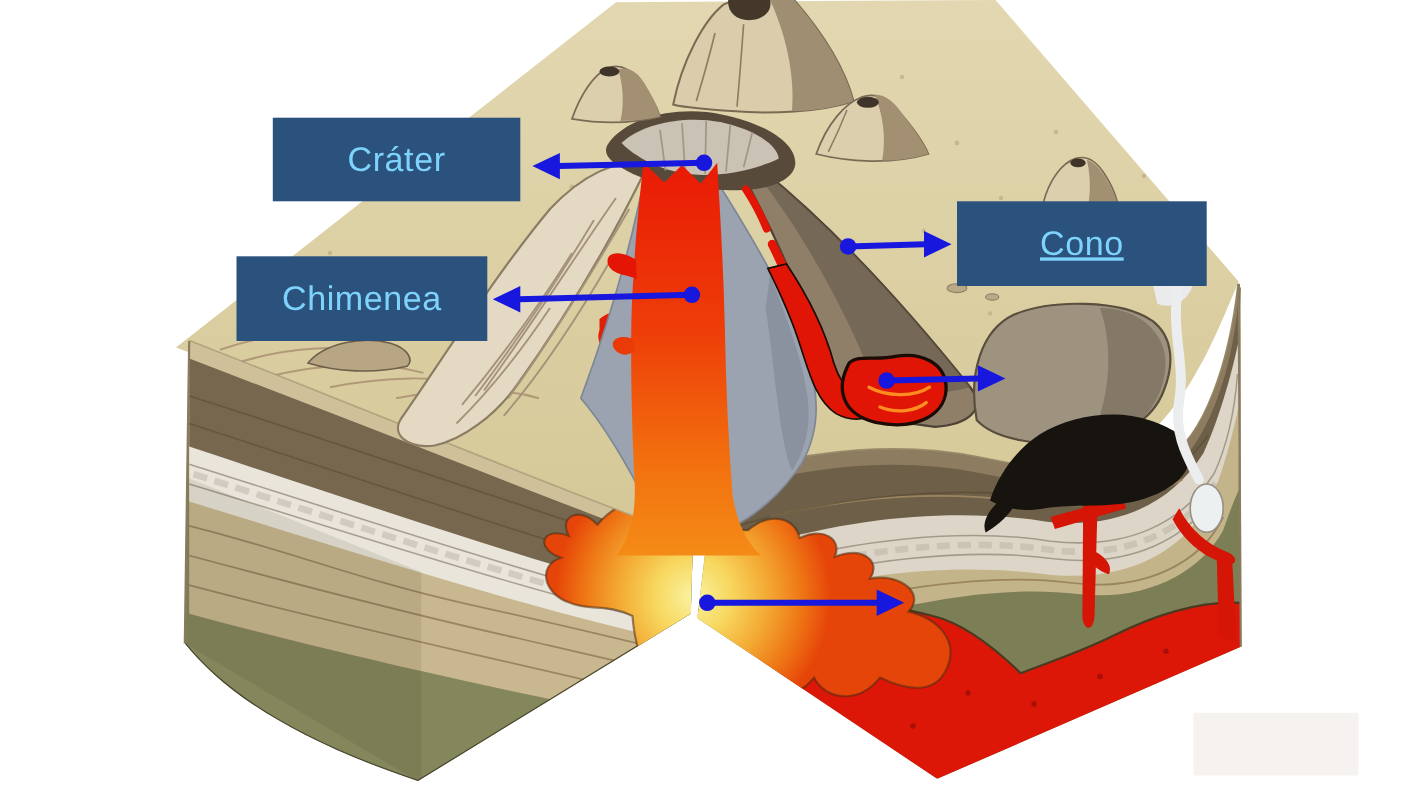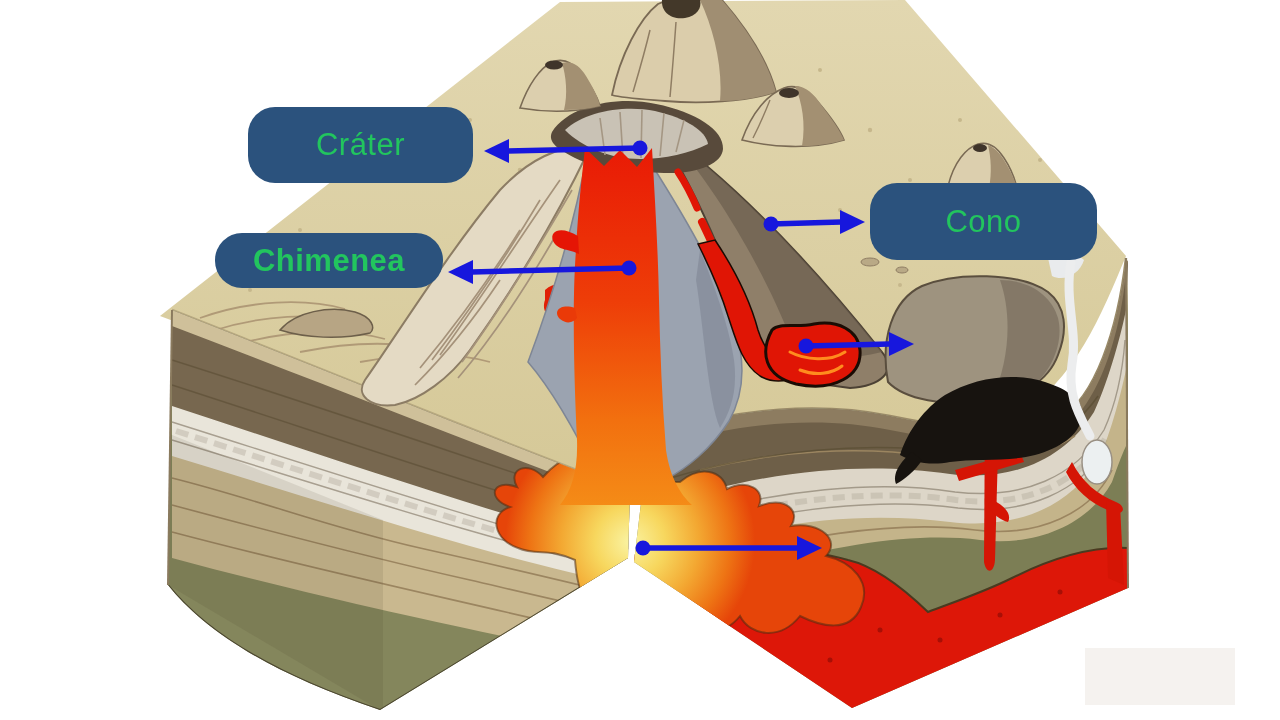--- a/index.html
+++ b/index.html
@@ -1,24 +1,24 @@
 <!DOCTYPE html>
 <html><head>
 <meta charset="utf-8">
 <style>
   html,body{margin:0;padding:0;background:#ffffff;}
   #stage{position:relative;width:1280px;height:720px;overflow:hidden;background:#ffffff;
          font-family:"Liberation Sans", sans-serif;}
   #illustration{position:absolute;left:0;top:0;}
-  .label-box{position:absolute;background:#2B527D;color:#22c55e;
+  .label-box{position:absolute;background:#2B527D;color:#7dd3fc;
              display:flex;align-items:center;justify-content:center;
-             font-size:31px;letter-spacing:0.5px;z-index:5;border-radius:27px;}
+             font-size:31px;letter-spacing:0.5px;z-index:5;}
   #lbl-crater   {left:248px;top:107px;width:225px;height:76px;}
-  #lbl-chimenea {left:215px;top:233px;width:228px;height:55px;font-weight:bold;}
-  #lbl-cono     {left:870px;top:183px;width:227px;height:77px;}
+  #lbl-chimenea {left:215px;top:233px;width:228px;height:77px;}
+  #lbl-cono     {left:870px;top:183px;width:227px;height:77px;text-decoration:underline;}
   #lbl-lava     {left:923px;top:304px;width:212px;height:76px;}
   #lbl-camara   {left:826px;top:511px;width:401px;height:75px;}
 </style>
 </head>
 <body>
 
 <div id="stage">
 
 <svg id="illustration" width="1280" height="720" viewBox="0 0 1280 720">
   <defs>

